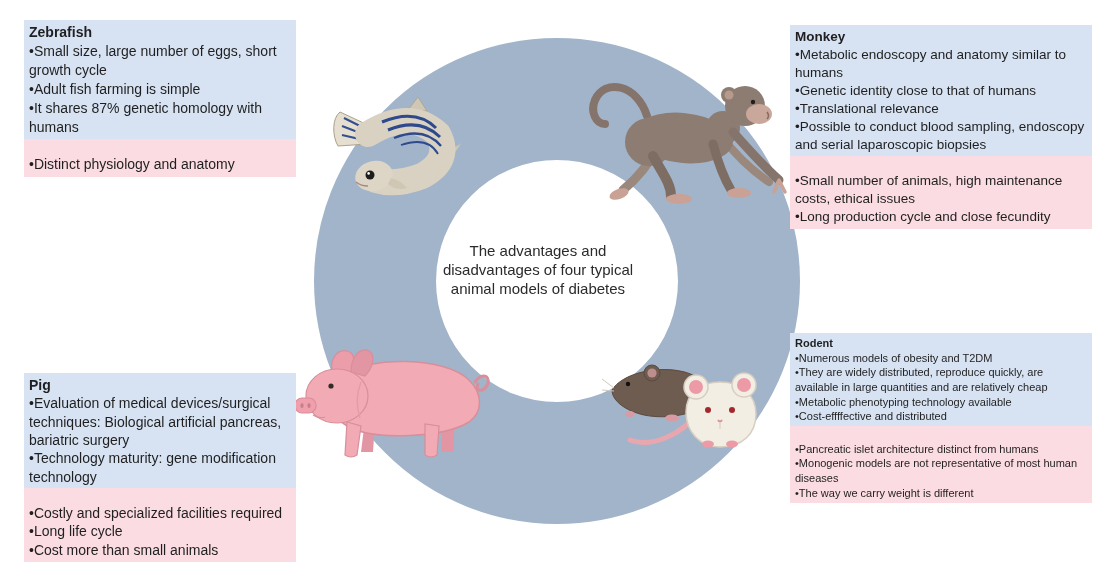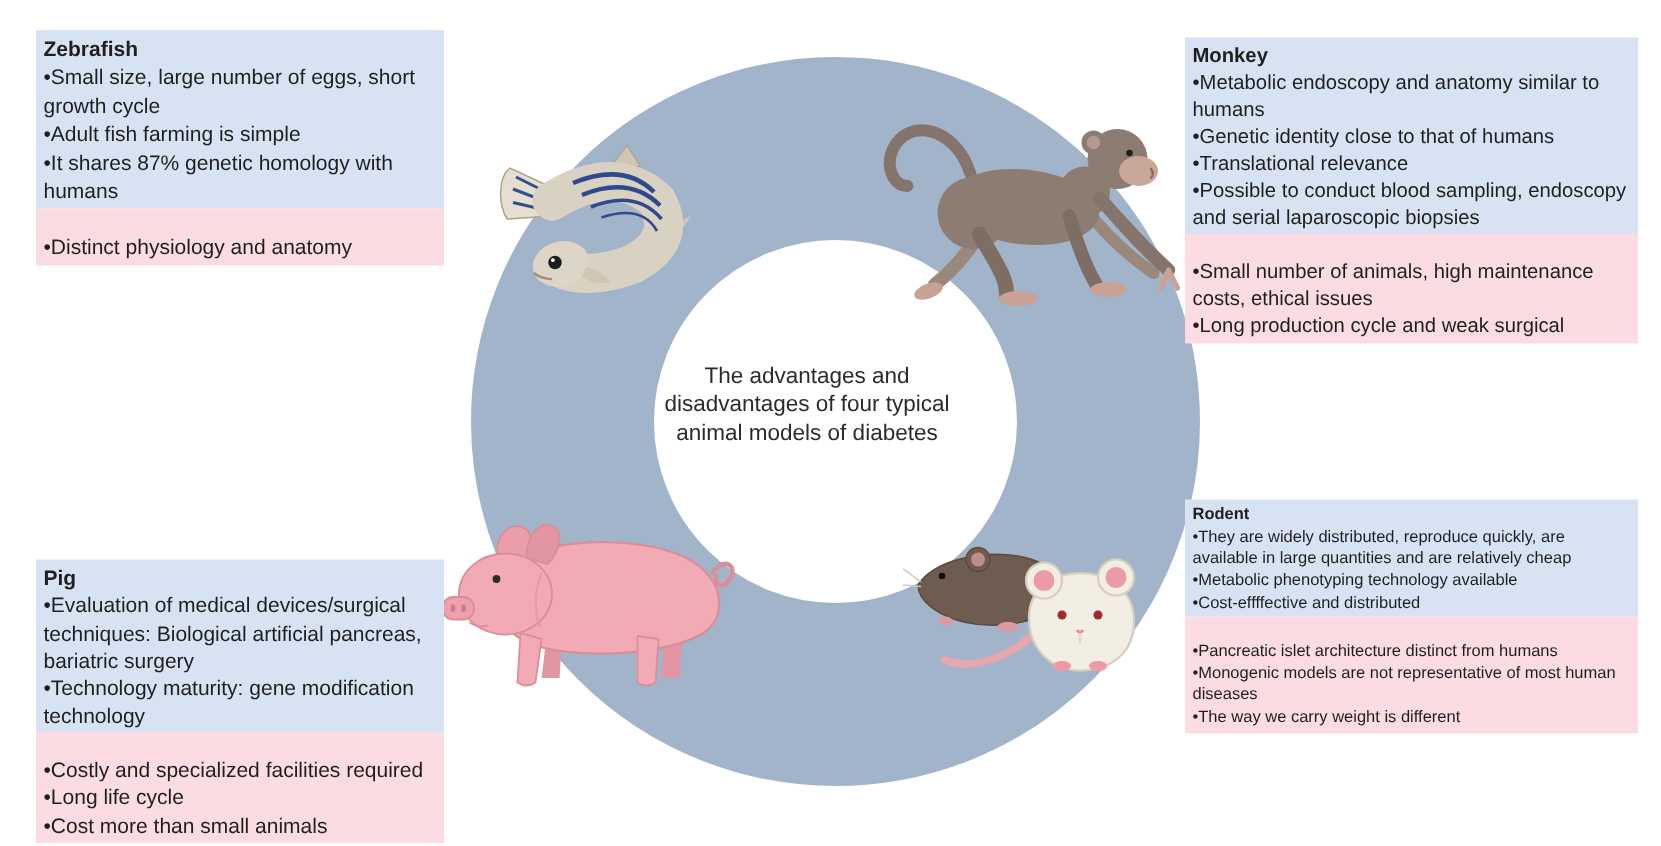--- a/index.html
+++ b/index.html
@@ -139,21 +139,21 @@
       <div class="ptitle">Monkey</div>
       <div>
           <div>•Metabolic endoscopy and anatomy similar to humans</div>
           <div>•Genetic identity close to that of humans</div>
           <div>•Translational relevance</div>
           <div>•Possible to conduct blood sampling, endoscopy and serial laparoscopic biopsies</div>
         </div>
     </div>
     <div class="dis">
         <div>•Small number of animals, high maintenance costs, ethical issues</div>
-        <div>•Long production cycle and weak surgical</div>
+        <div>•Long production cycle and close fecundity</div>
       </div>
   </section>
 
   <section class="panel" id="panel-pig">
     <div class="adv">
       <div class="ptitle">Pig</div>
       <div>
           <div>•Evaluation of medical devices/surgical techniques: Biological artificial pancreas, bariatric surgery</div>
           <div>•Technology maturity: gene modification technology</div>
         </div>
@@ -162,20 +162,21 @@
         <div>•Costly and specialized facilities required</div>
         <div>•Long life cycle</div>
         <div>•Cost more than small animals</div>
       </div>
   </section>
 
   <section class="panel" id="panel-rodent">
     <div class="adv">
       <div class="ptitle">Rodent</div>
       <div>
+          <div>•Numerous models of obesity and T2DM</div>
           <div>•They are widely distributed, reproduce quickly, are available in large quantities and are relatively cheap</div>
           <div>•Metabolic phenotyping technology available</div>
           <div>•Cost-effffective and distributed</div>
         </div>
     </div>
     <div class="dis">
         <div>•Pancreatic islet architecture distinct from humans</div>
         <div>•Monogenic models are not representative of most human diseases</div>
         <div>•The way we carry weight is different</div>
       </div>

